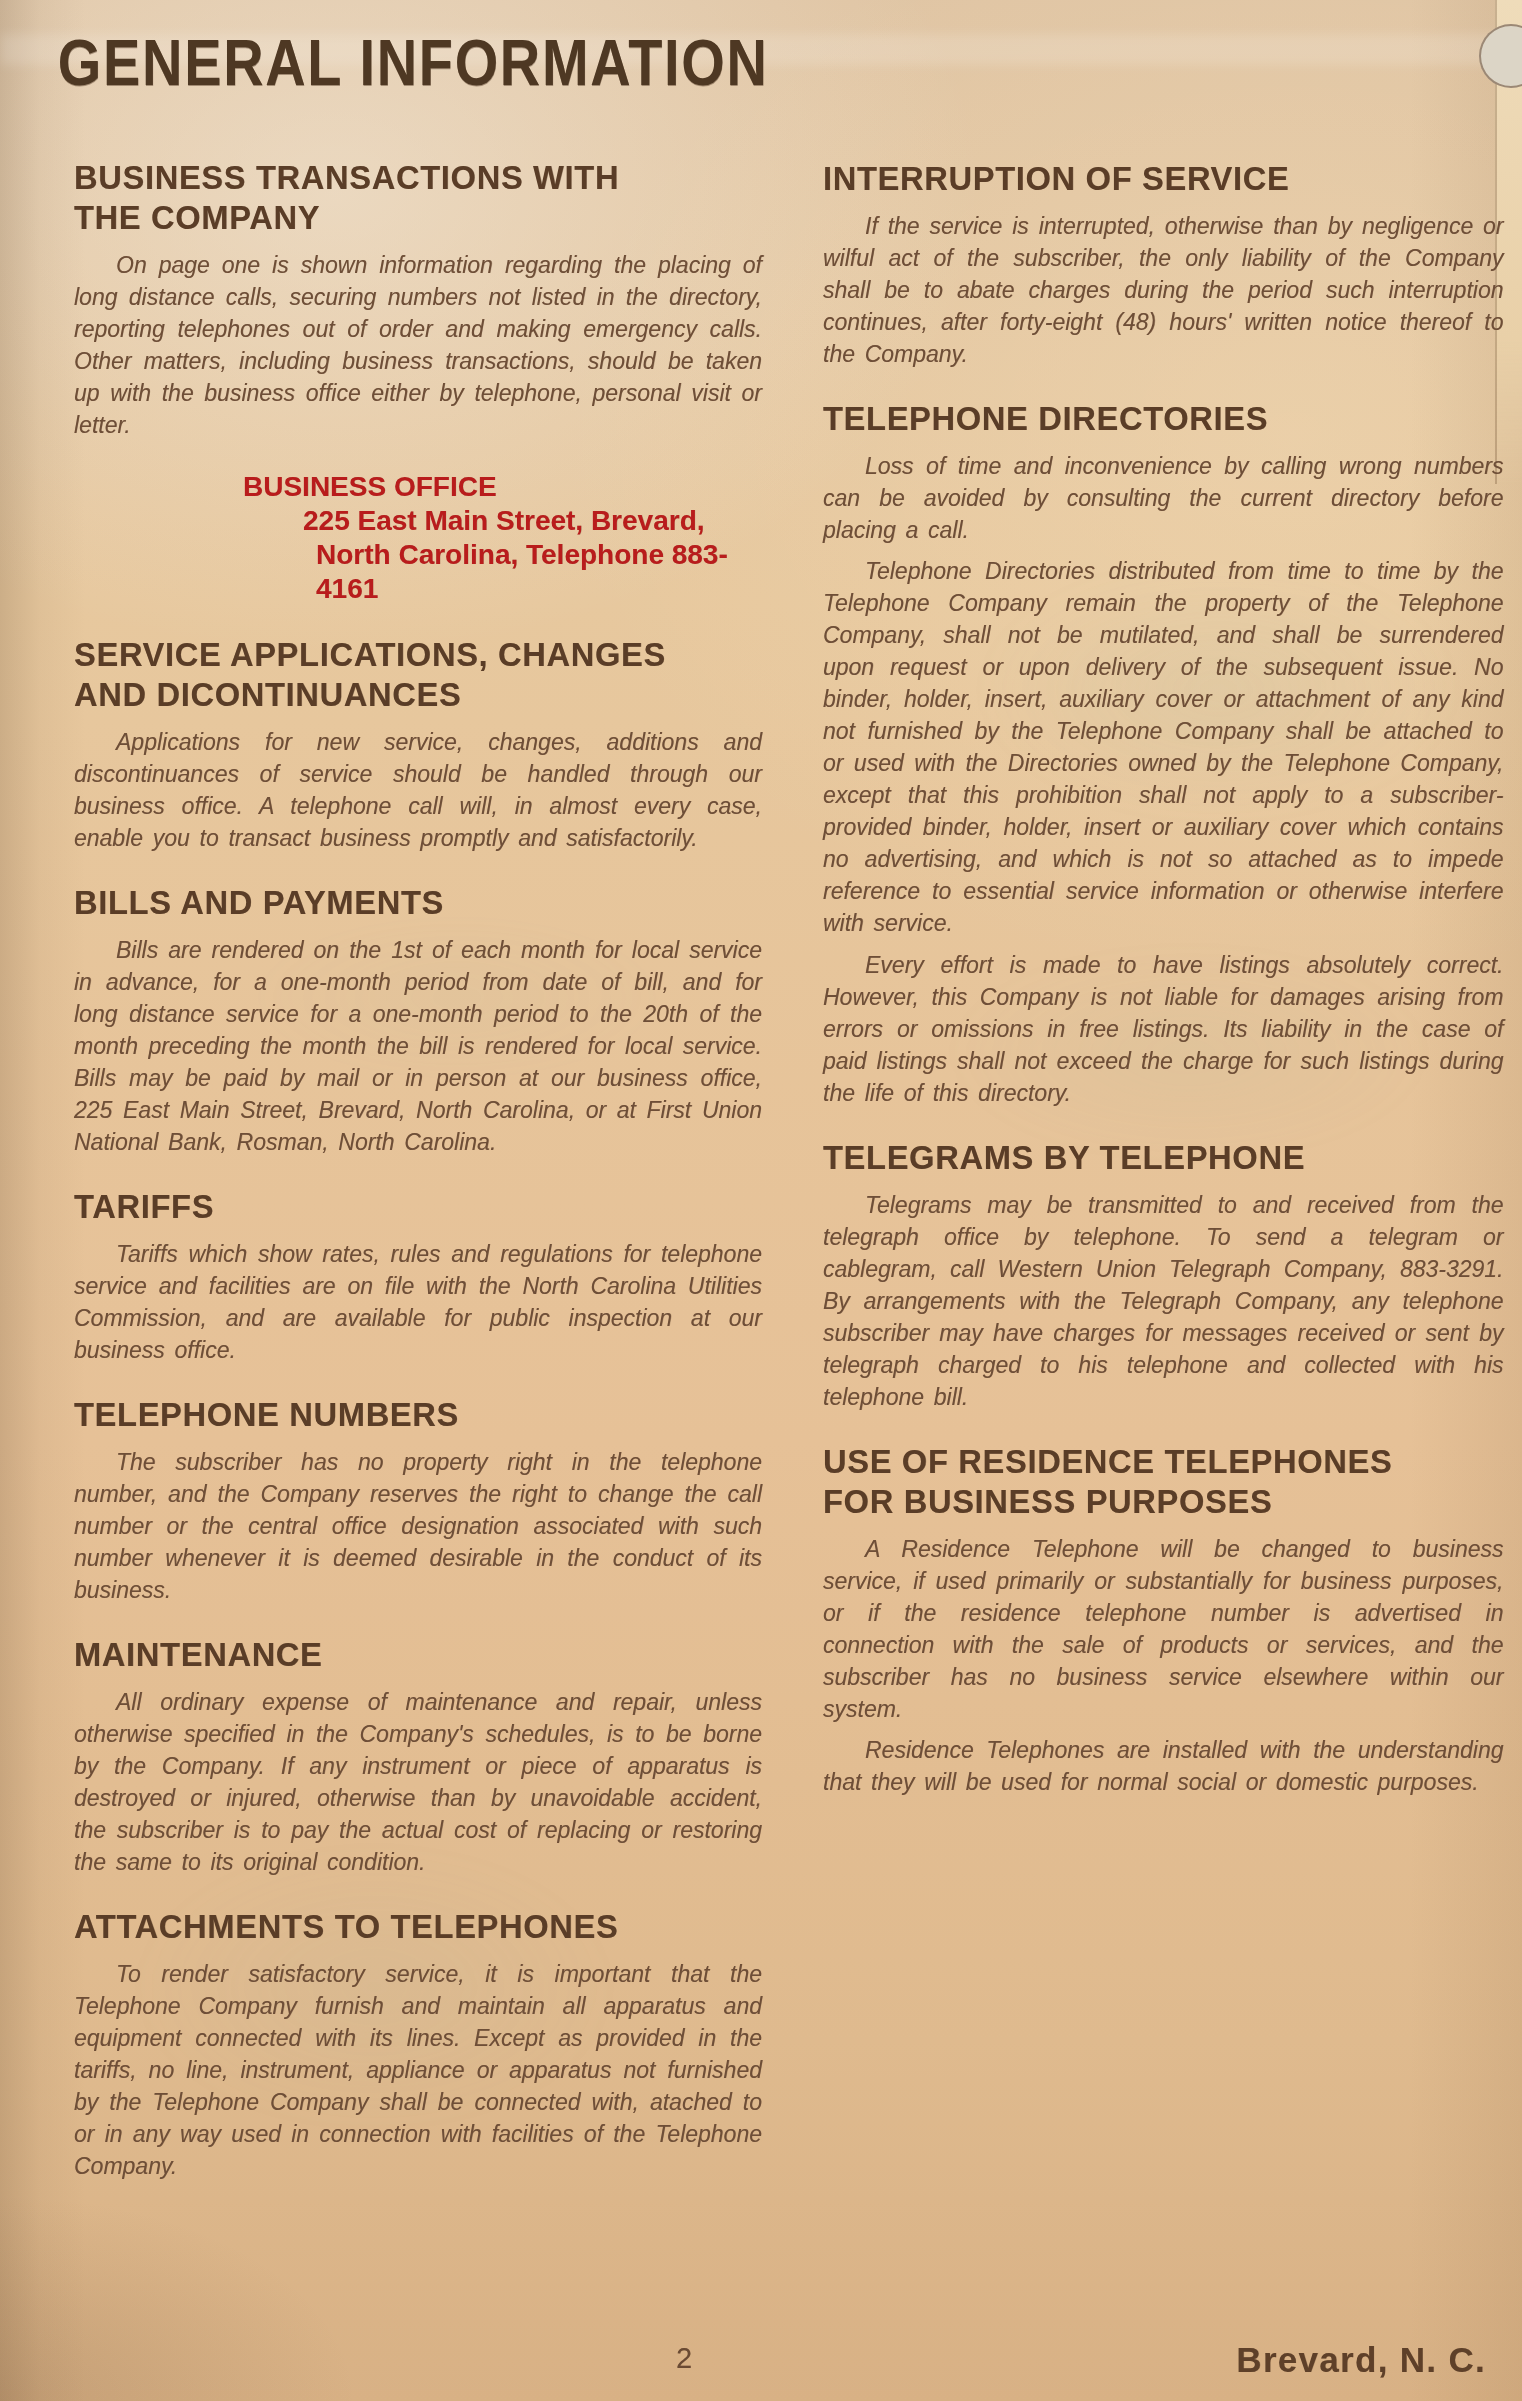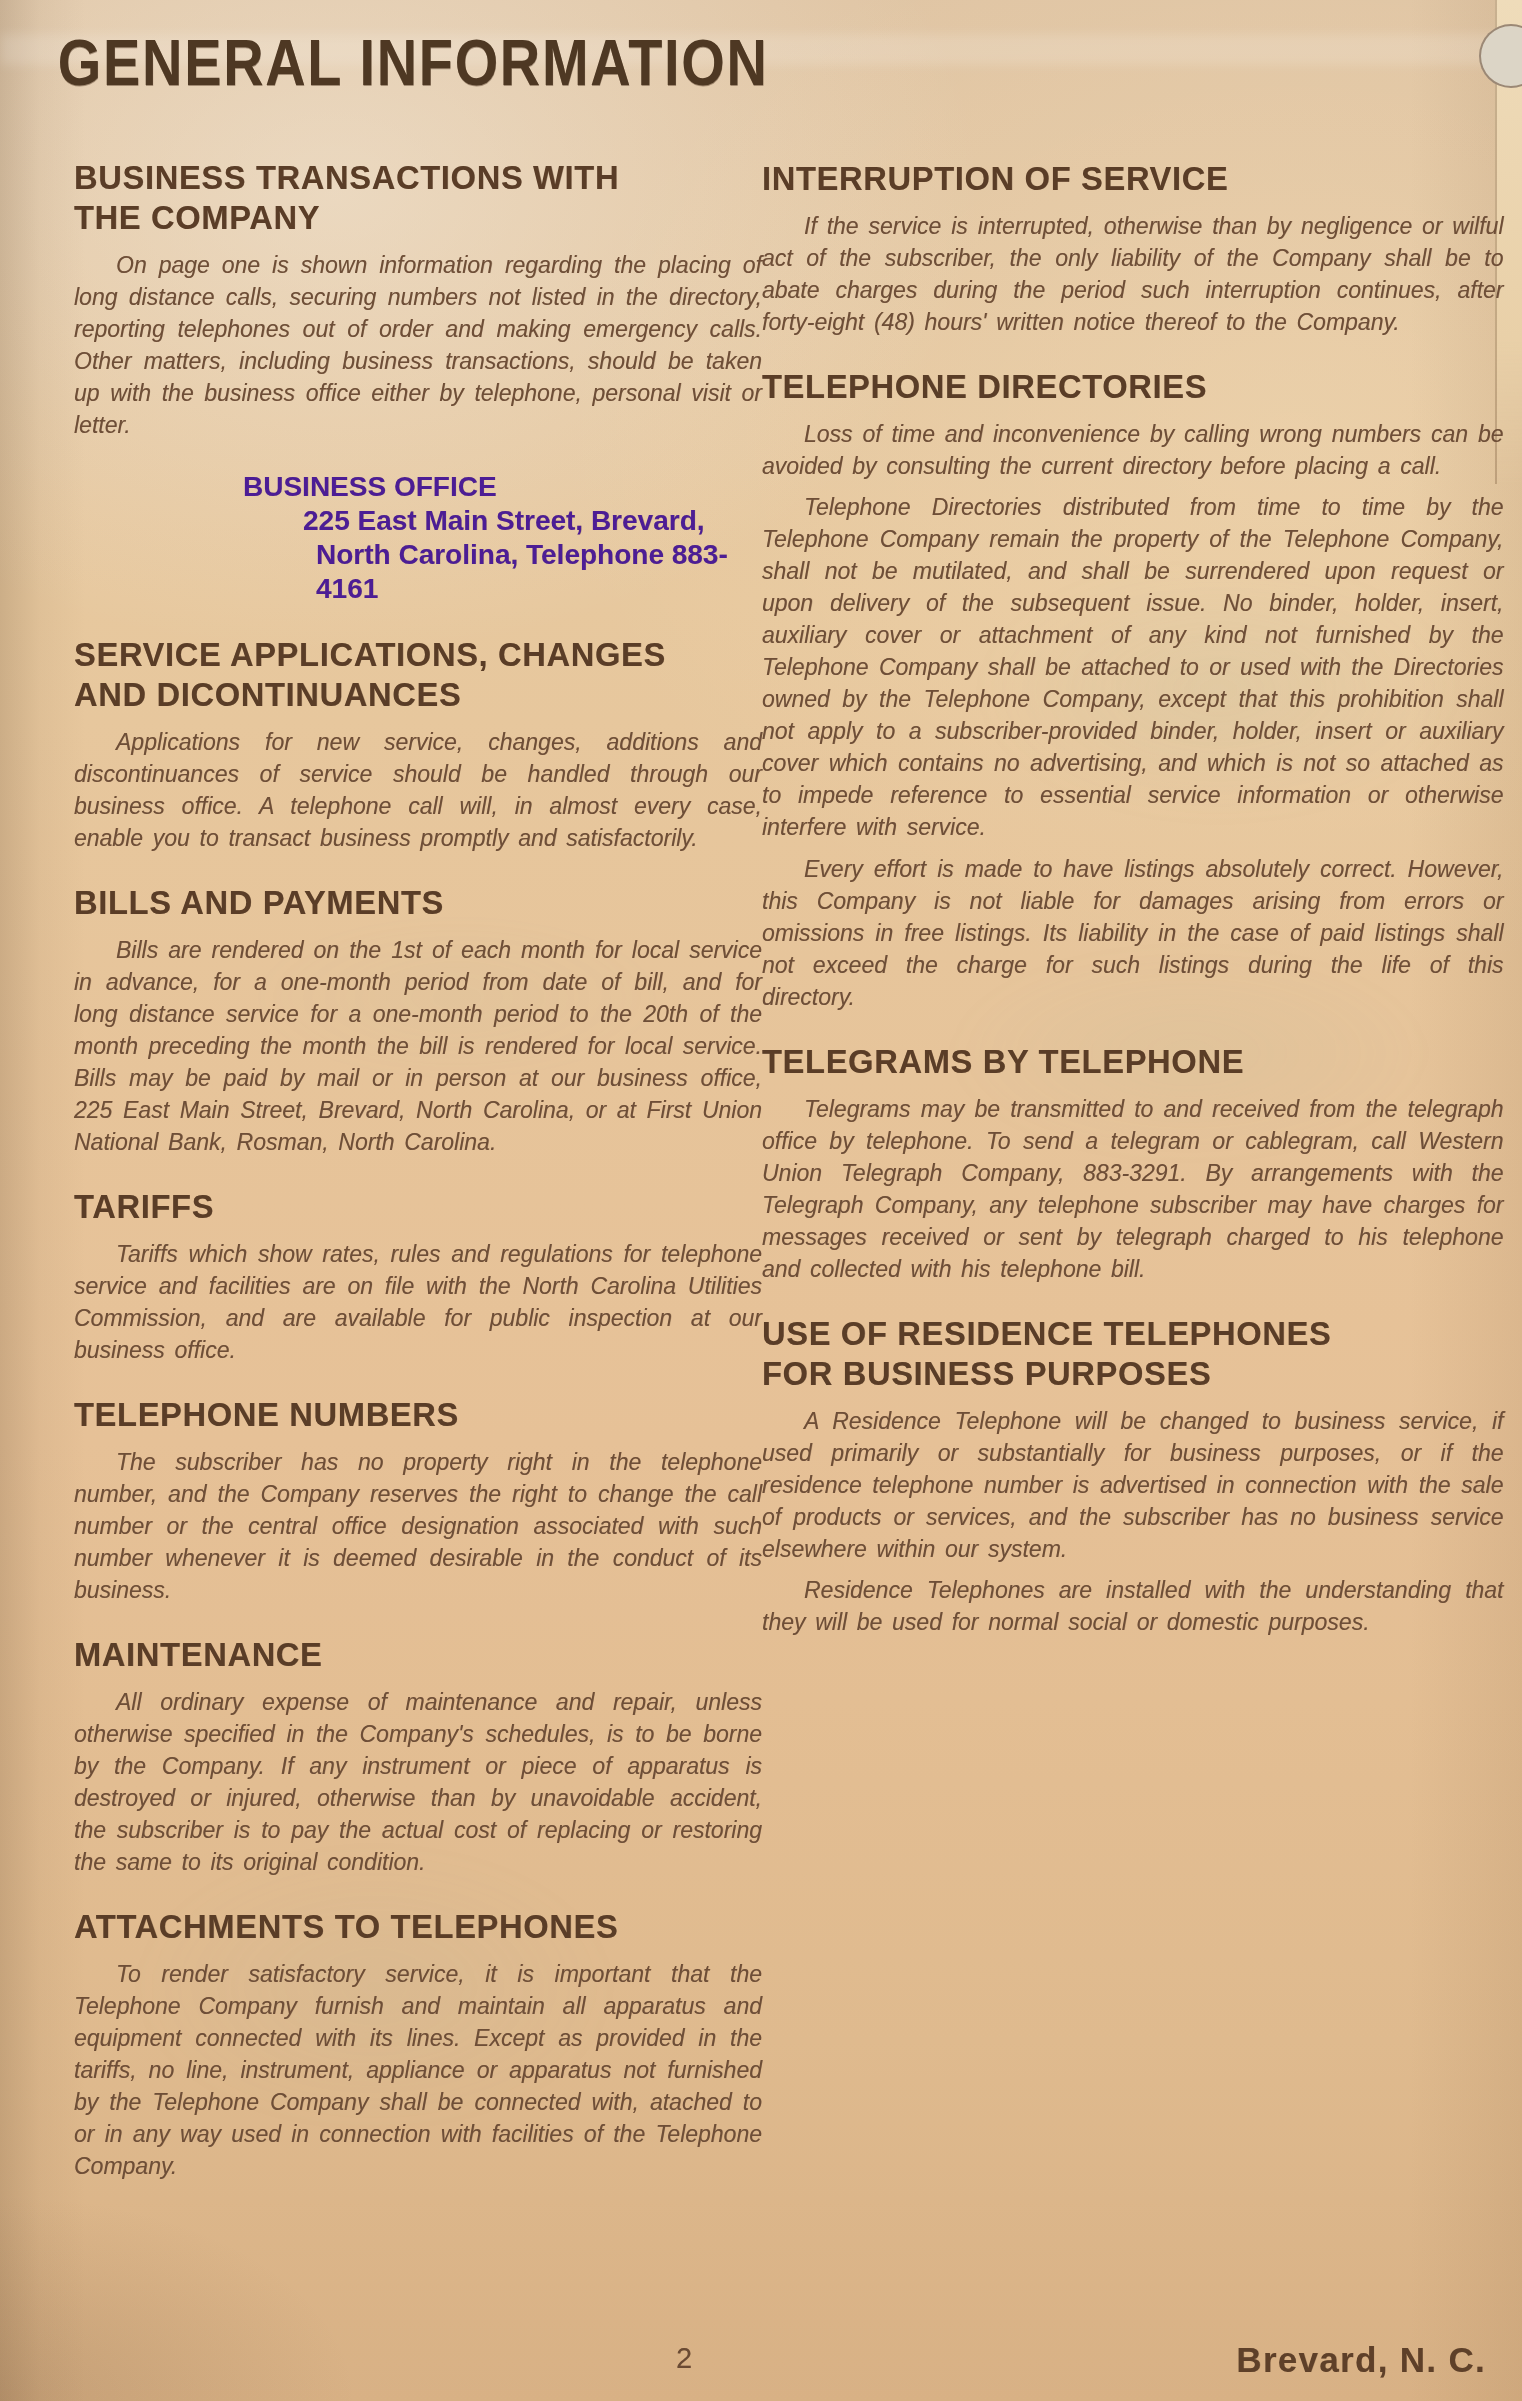--- a/index.html
+++ b/index.html
@@ -14,37 +14,37 @@
       radial-gradient(1060px 795px at 85% 18%, rgba(255,236,200,0.22), rgba(255,236,200,0) 70%),
       radial-gradient(596px 344px at 0% 100%, rgba(90,60,35,0.16), rgba(90,60,35,0) 60%),
       linear-gradient(180deg, #e0c5a4 0%, #e7c89e 25%, #e6c197 60%, #dfba8e 85%, #d8b185 100%);
   }
   .title-wrap{position:absolute;top:25px;left:0;width:100%;}
   .title-text{
     display:inline-block;transform:scaleX(0.86);transform-origin:center;
     font-size:65px;font-weight:700;letter-spacing:2px;color:#4e3823;
     text-shadow:0.3px 0.7px 0.7px rgba(80,55,35,0.45);
   }
-  .content{position:absolute;top:140px;left:74px;right:18.5px;display:flex;}
+  .content{position:absolute;top:140px;left:74px;right:18.5px;display:flex;gap:61px;}
   .col-left{width:688px;flex:none;padding-top:17px;}
   .col-right{flex:1;min-width:0;margin-top:18px;}
   .sec-heading{
     font-size:34px;line-height:40px;font-weight:700;letter-spacing:0.7px;
     color:#5a3d27;margin:28px 0 12px 0;white-space:pre-line;
     transform:scaleX(0.96);transform-origin:left;
     text-shadow:0.3px 0.3px 0.5px rgba(80,55,35,0.4);
   }
   .section:first-child .sec-heading{margin-top:0;}
   .para{
     font-size:23px;line-height:32px;color:#6e4e37;margin:0 0 9.3px 0;
     text-align:justify;text-indent:42px;word-spacing:3.3px;
     text-shadow:0.3px 0.3px 0.4px rgba(95,65,45,0.35);
     font-style:italic;
   }
-  .addr{font-weight:700;color:#4c1d95;font-size:28px;line-height:34px;
+  .addr{font-weight:700;color:#b91c1c;font-size:28px;line-height:34px;
     text-shadow:0.3px 0.3px 0.4px rgba(95,65,45,0.35);margin-top:29px;}
   .addr-l1{margin-left:169px;}
   .addr-l2{margin-left:229px;}
   .addr-l3{margin-left:242px;}
   .footer-num{
     position:absolute;top:2342px;left:676px;font-size:29px;color:#6a4a33;
     text-shadow:0.3px 0.3px 0.4px rgba(95,65,45,0.35);
   }
   .footer-loc{
     position:absolute;top:2340px;right:36px;font-size:35px;font-weight:700;

